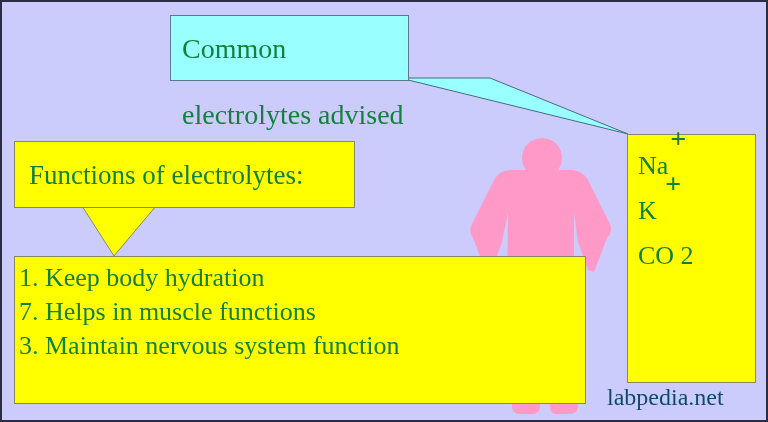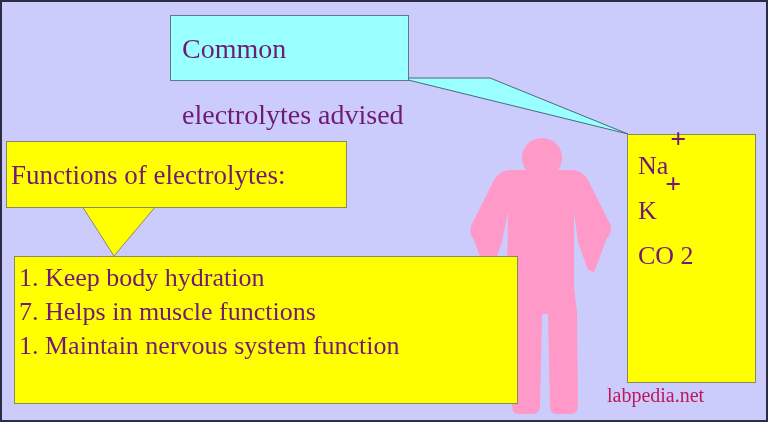--- a/index.html
+++ b/index.html
@@ -1,29 +1,29 @@
 <!DOCTYPE html>
 <html><head>
 <meta charset="utf-8">
 <style>
   html, body { margin:0; padding:0; }
   body { width:768px; height:422px; overflow:hidden; background:#2c2c44; font-family:"Liberation Serif", serif; }
   .canvas { position:absolute; left:0; top:0; width:766px; height:420px; background:#ccccfc; border-top:2px solid #2c2c44; border-left:2px solid #2c2c44; box-sizing:border-box; }
-  .box { position:absolute; box-sizing:border-box; border:1px solid #888866; color:#701a75; }
+  .box { position:absolute; box-sizing:border-box; border:1px solid #888866; color:#15803d; }
   .yellow { background:#ffff00; }
   .cyan { background:#99ffff; border-color:#5a7a8a; }
   svg.overlay { position:absolute; left:0; top:0; }
   .title-cyan { left:168px; top:13px; width:239px; height:66px; font-size:28px; line-height:66px; padding-left:11px; }
-  .title-yellow { left:4px; top:139px; width:341px; height:67px; font-size:27px; line-height:67px; padding-left:4px; }
-  .list { left:12px; top:254px; width:504px; height:148px; padding:4px 0 0 4px; font-size:26px; line-height:34px; }
+  .title-yellow { left:12px; top:139px; width:341px; height:67px; font-size:27px; line-height:67px; padding-left:14px; }
+  .list { left:12px; top:254px; width:572px; height:148px; padding:4px 0 0 4px; font-size:26px; line-height:34px; }
   .list div { white-space:nowrap; }
   .ions { left:625px; top:132px; width:129px; height:249px; padding:6px 0 11px 10px; font-size:26px; }
   .ion { height:45px; line-height:50px; white-space:nowrap; position:relative; }
   .ion sup { font-size:28px; font-weight:bold; vertical-align:top; position:relative; top:-16px; margin-left:2px; line-height:1; }
-  .watermark { position:absolute; left:605px; top:382px; font-size:20px; color:#be185d;text-align:center; }
+  .watermark { position:absolute; left:605px; top:382px; font-size:24px; color:#0c4a6e;text-align:center; }
 </style>
 </head>
 <body>
 
 <div class="canvas">
 
   <svg class="overlay" width="768" height="422">
 
     <polygon points="398,76 488,76 626,132" fill="#99ffff" stroke="#4a6a7a" stroke-width="1"></polygon>
 
@@ -39,21 +39,21 @@
     <span>Common electrolytes advised</span>
   </div>
 
   <div class="box yellow title-yellow">
     <span>Functions of electrolytes:</span>
   </div>
 
   <div class="box yellow list">
     <div>1. Keep body hydration</div>
     <div>7. Helps in muscle functions</div>
-    <div>1. Maintain nervous system function</div>
+    <div>3. Maintain nervous system function</div>
   </div>
 
   <div class="box yellow ions">
     <div class="ion"><span>Na</span><sup>+</sup></div>
     <div class="ion"><span>K </span><sup>+</sup></div>
     <div class="ion"><span>CO 2</span></div>
   </div>
 
   <div class="watermark">labpedia.net</div>
 </div>

